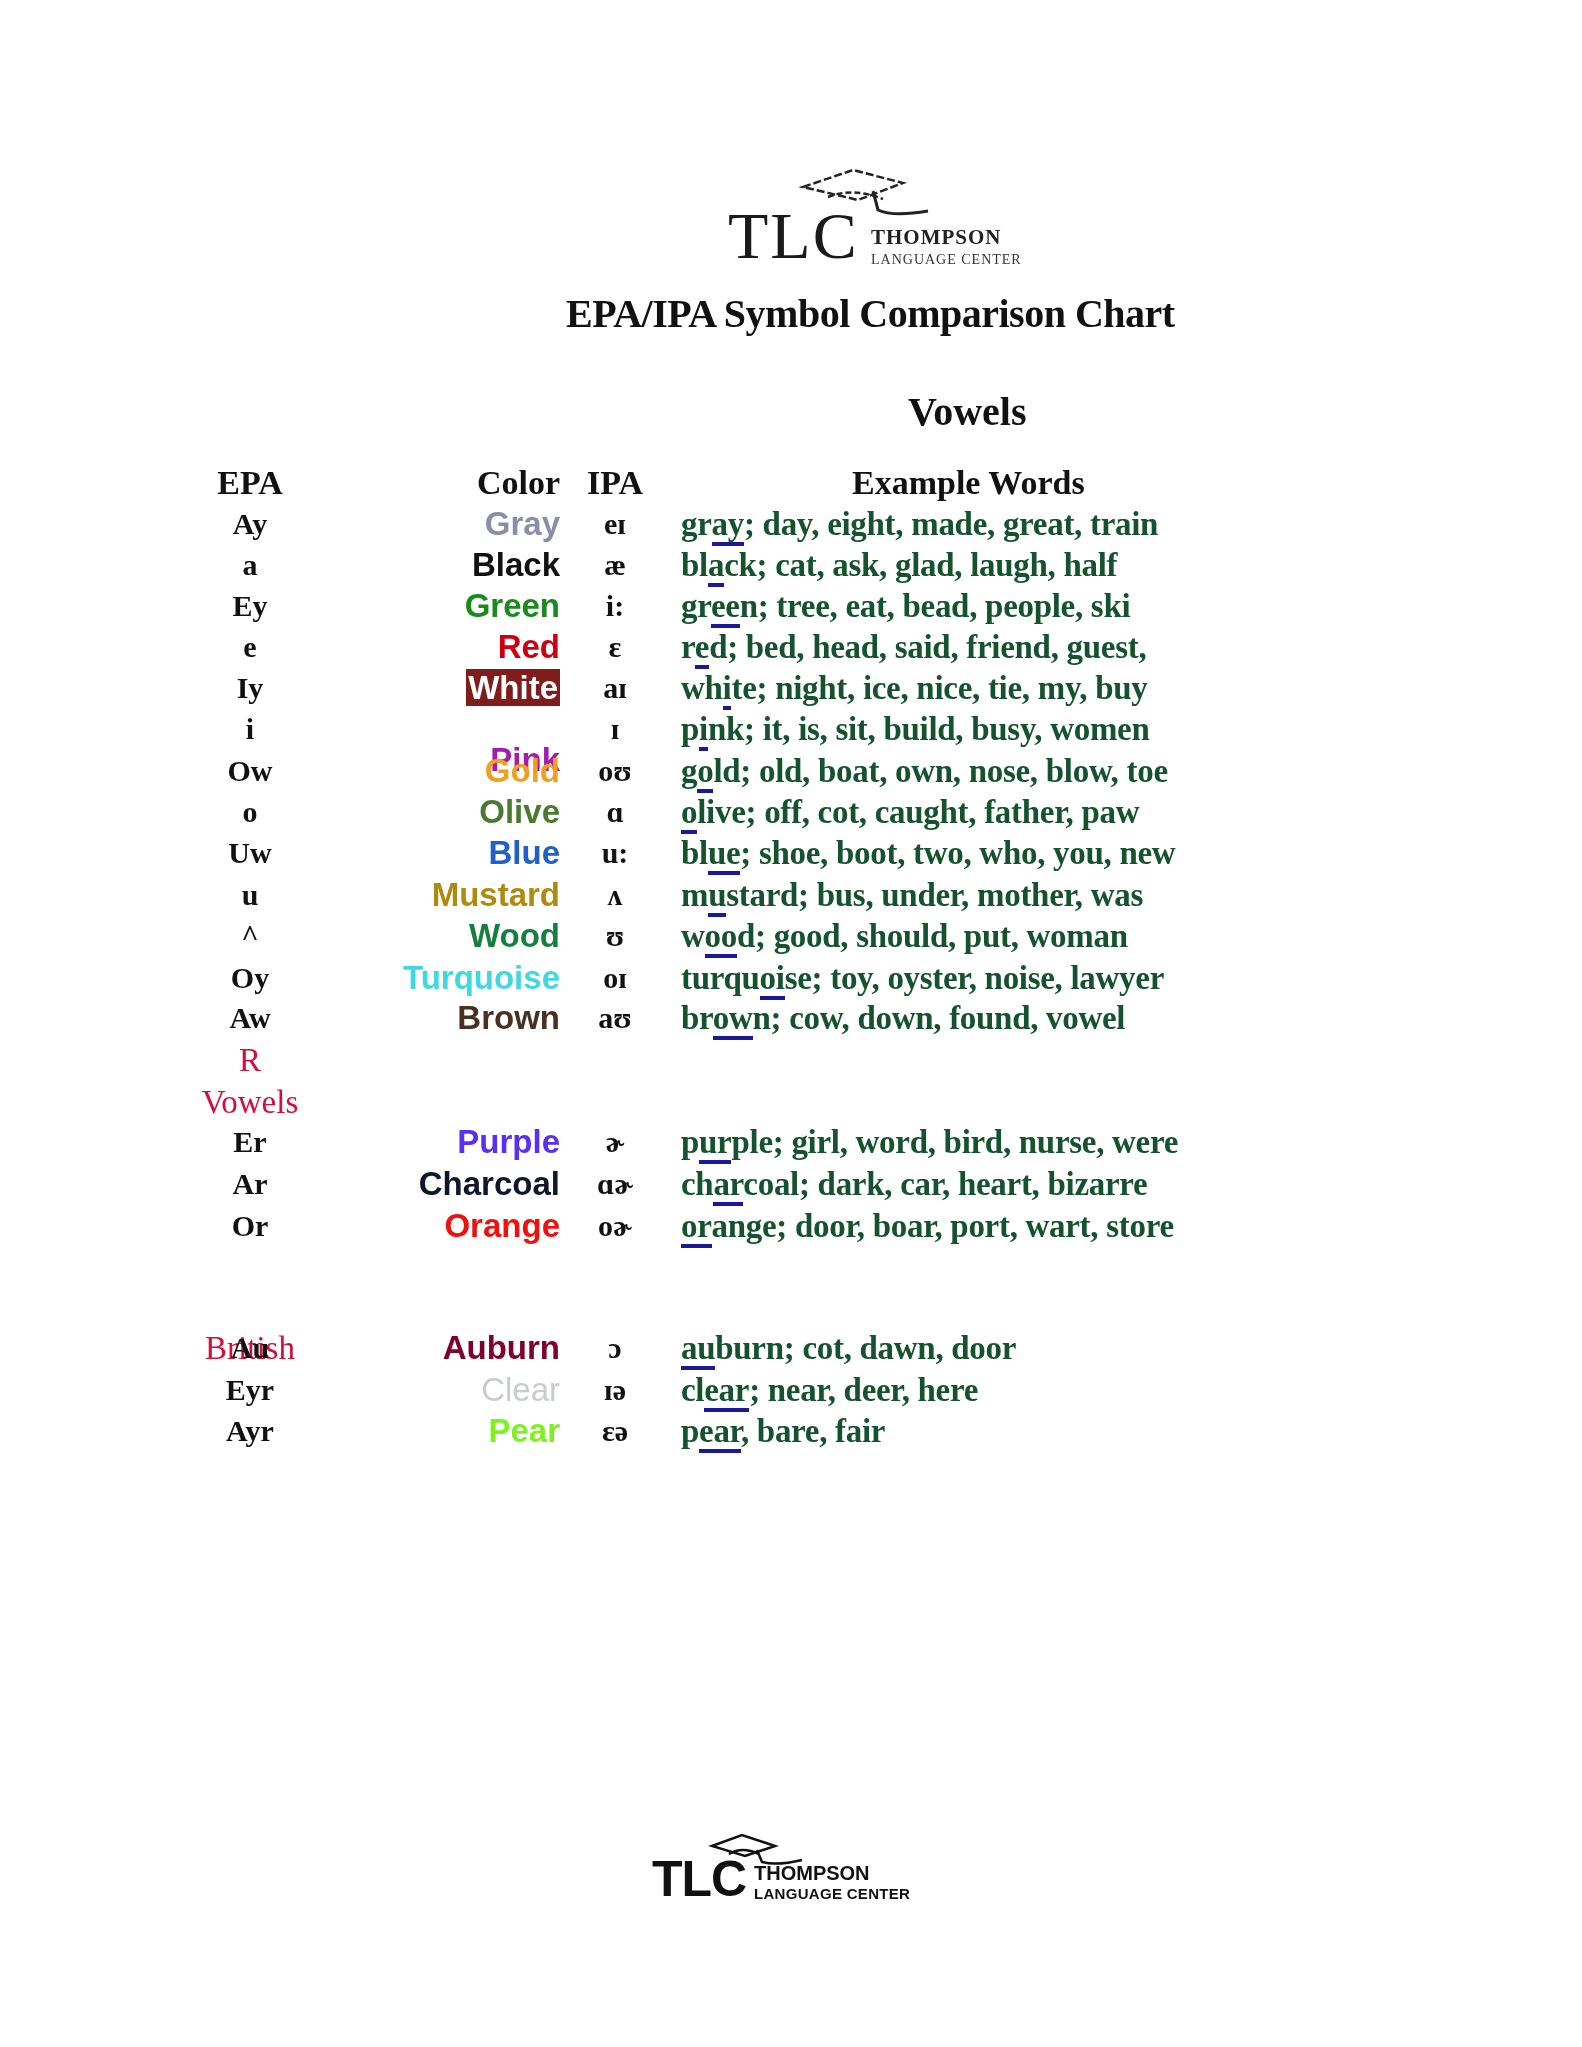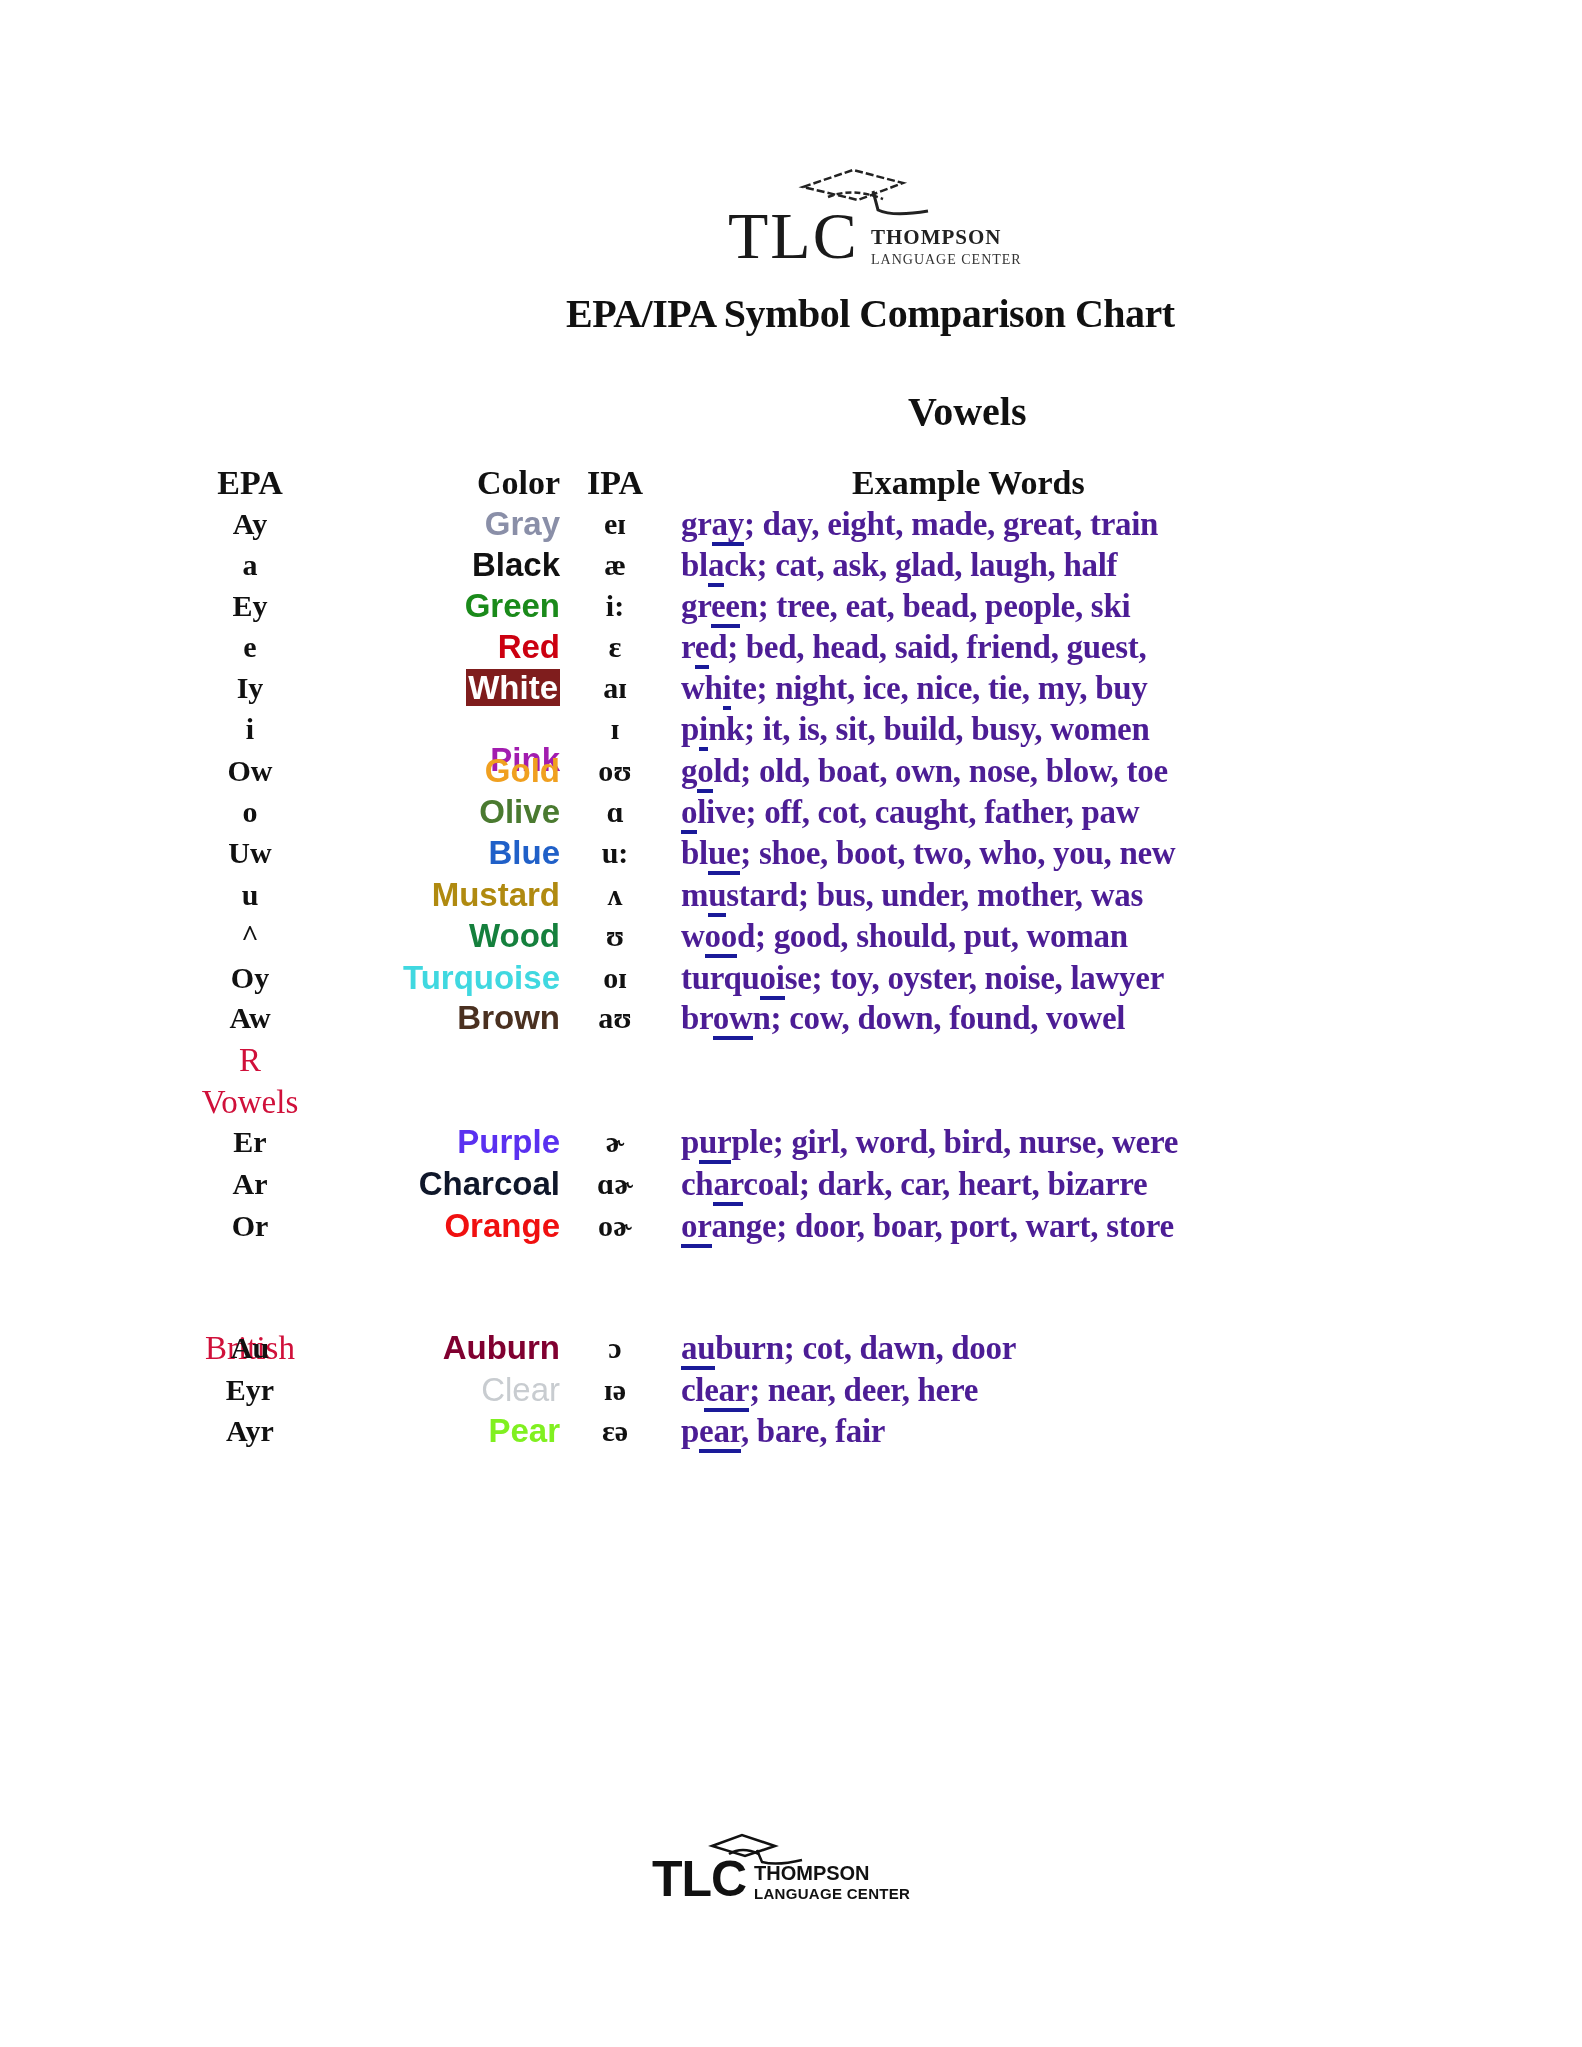--- a/index.html
+++ b/index.html
@@ -13,21 +13,21 @@
 
   .title { position: absolute; left: 0; width: 1582px; top: 290px; text-align: left; }
   .title span { position: absolute; left: 566px; font-weight: bold; font-size: 40px; color: #111; white-space: nowrap; letter-spacing: -0.5px; }
   .subtitle { position: absolute; left: 908px; top: 388px; font-weight: bold; font-size: 40px; color: #111; }
 
   .row { position: absolute; left: 0; width: 1582px; height: 42px; }
   .cell { position: absolute; top: 0; line-height: 42px; white-space: nowrap; }
   .epa { left: 180px; width: 140px; text-align: center; font-weight: bold; font-size: 30px; color: #111; }
   .color { left: 330px; width: 230px; text-align: right; font-family: "Liberation Sans", sans-serif; font-weight: bold; font-size: 33px; }
   .ipa { left: 560px; width: 110px; text-align: center; font-weight: bold; font-size: 30px; color: #111; }
-  .ex { left: 681px; font-weight: bold; font-size: 33px; color: #4c1d95; letter-spacing: -0.3px; }
+  .ex { left: 681px; font-weight: bold; font-size: 33px; color: #14532d; letter-spacing: -0.3px; }
   .ex u { text-decoration: none; border-bottom: 4px solid #1a1a99; padding-bottom: 0px; }
 
   .hdr .epa, .hdr .ipa, .hdr .color { color: #111; font-family: "Liberation Serif", serif; font-size: 34px; }
   .hdr .color { font-weight: bold; }
   .hdr .exh { left: 852px; font-weight: bold; font-size: 34px; color: #111; }
 
   .section-label { position: absolute; left: 180px; width: 140px; text-align: center; font-size: 33px; color: #d0103a; line-height: 42px; }
 
   .white-box { background: #7f1d1d; color: #fff; padding: 0 2px; }
 

